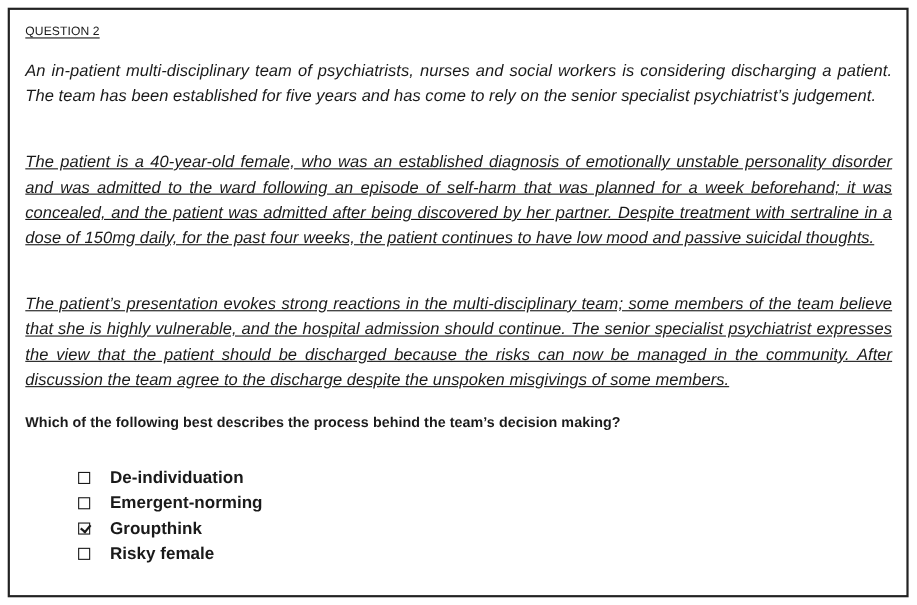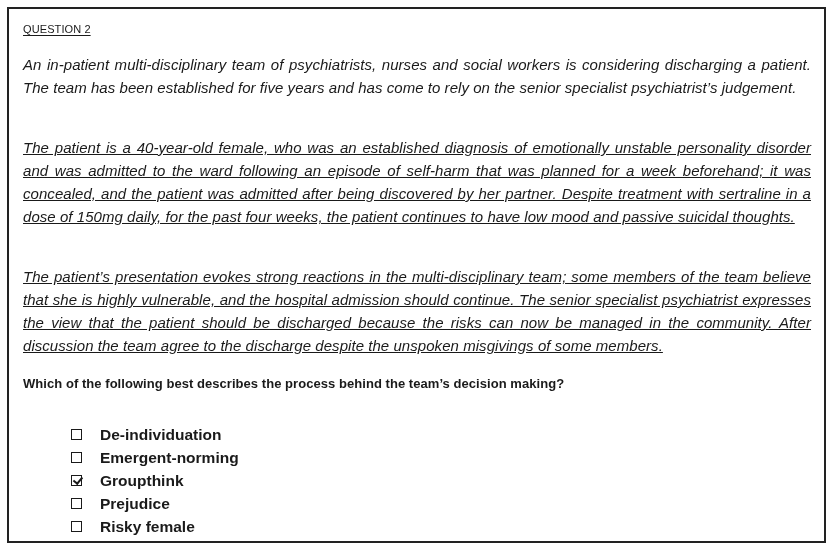--- a/index.html
+++ b/index.html
@@ -117,20 +117,16 @@
     <li class="option">
       <span class="checkbox"></span>
       <span class="option-label">Emergent-norming</span>
     </li>
     <li class="option">
       <span class="checkbox checked"></span>
       <span class="option-label">Groupthink</span>
     </li>
     <li class="option">
       <span class="checkbox"></span>
-      <span class="option-label">Prejudice</span>
-    </li>
-    <li class="option">
-      <span class="checkbox"></span>
       <span class="option-label">Risky female</span>
     </li>
   </ul>
 </div>
 
 </body></html>

